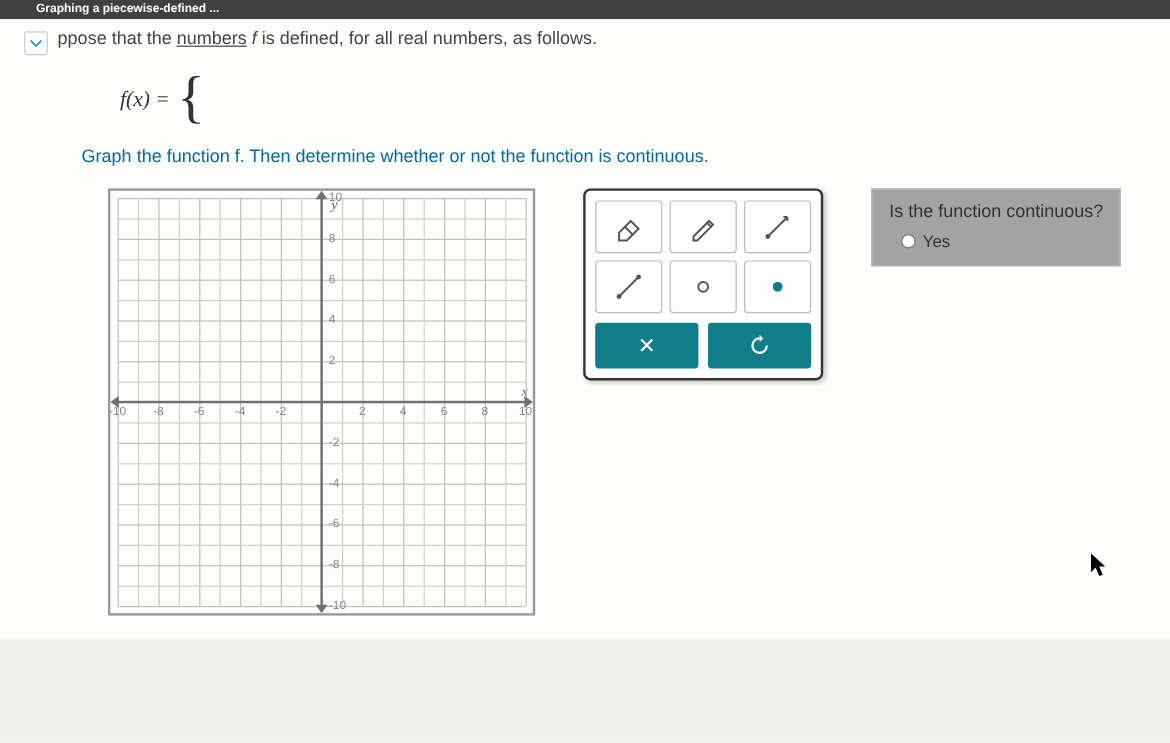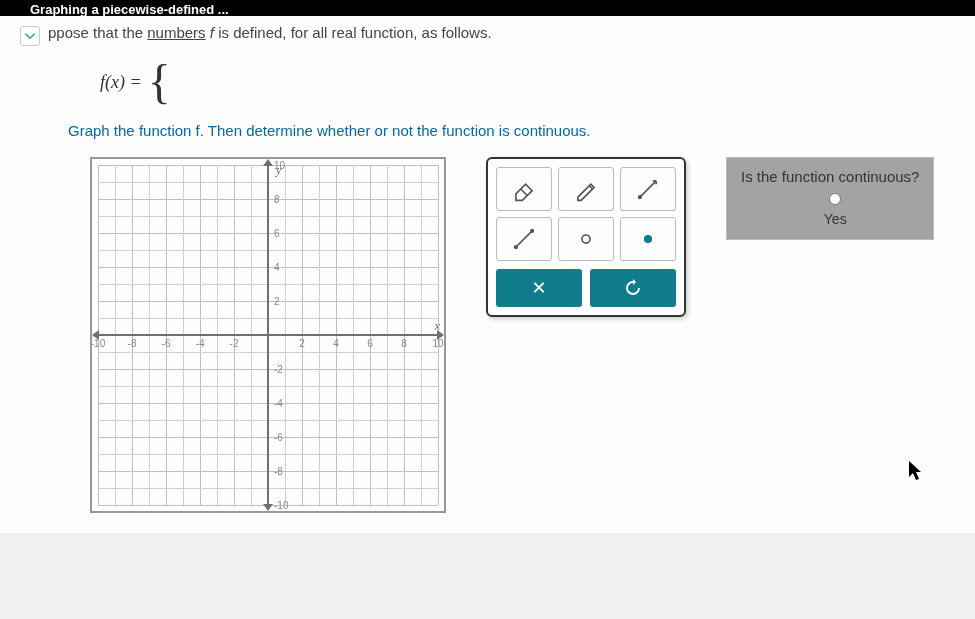--- a/index.html
+++ b/index.html
@@ -6,24 +6,24 @@
     body {
       font-family: Arial, Helvetica, sans-serif;
       background: #f0f0ee;
       color: #333;
       width: 975px;
       height: 619px;
       overflow: hidden;
       position: relative;
     }
     .header-bar {
-      background: #000000;
+      background: #404040;
       color: #fff;
       padding: 2px 10px 0 30px;
-      font-size: 13px;
+      font-size: 10px;
       font-weight: bold;
       height: 16px;
       overflow: hidden;
     }
     .content-area {
       background: #fdfdfb;
       padding: 8px 0 20px 20px;
       position: relative;
     }
     .prompt-row {
@@ -187,21 +187,20 @@
       font-size: 15px;
       min-width: 200px;
     }
     .q-title { margin-bottom: 8px; }
     .radio-row {
       display: flex;
       align-items: center;
       gap: 6px;
       margin: 4px 0 2px 10px;
       font-size: 14px;
-      flex-direction: column;
     }
     .radio-circle {
       width: 12px; height: 12px;
       border: 1.5px solid #777;
       border-radius: 50%;
       background: #fff;
       display: inline-block;
     }
     .cursor-arrow {
       position: absolute;
@@ -219,21 +218,21 @@
 
 <div class="content-area">
 
   <div class="prompt-row">
     <div class="chevron-btn">
       <svg viewBox="0 0 16 16">
           <path d="M2 5 L8 11 L14 5" fill="none" stroke="#1fa8a8" stroke-width="2"></path>
         </svg>
     </div>
     <div class="prompt-text">
-      <span>ppose that the </span><span class="underline-link">numbers</span><i> f </i><span>is defined, for all real function, as follows.</span>
+      <span>ppose that the </span><span class="underline-link">numbers</span><i> f </i><span>is defined, for all real numbers, as follows.</span>
     </div>
   </div>
 
   <div class="math-block">
     <span>f(x) =</span>
     <span class="brace">{</span>
   </div>
 
   <div class="instruction">Graph the function f. Then determine whether or not the function is continuous.</div>
 

